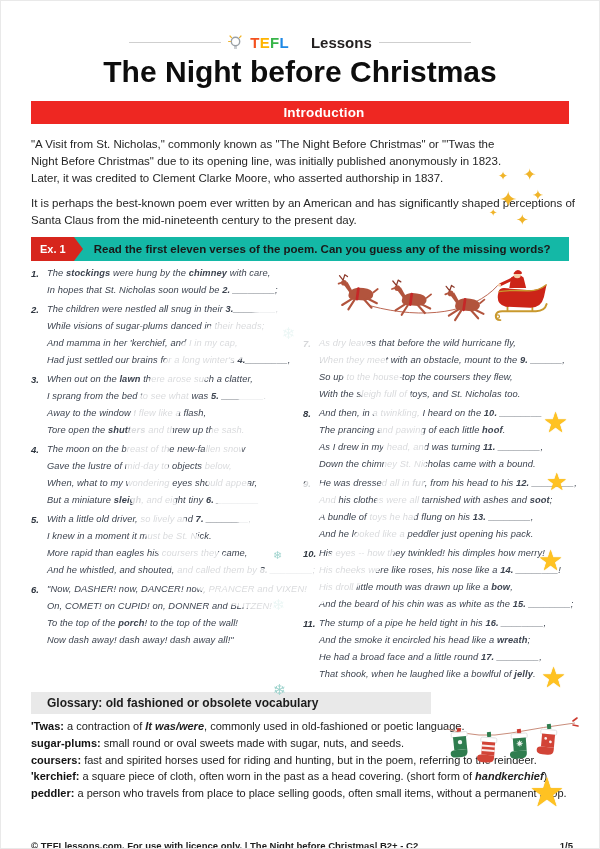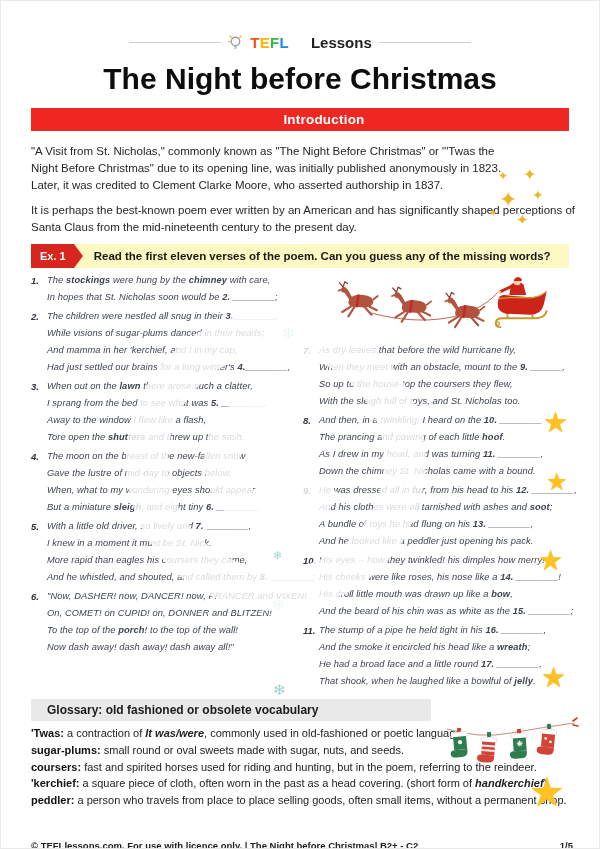--- a/index.html
+++ b/index.html
@@ -8,32 +8,32 @@
        box-sizing:border-box;border:1px solid #e9e9e9;}
   .page{position:relative;width:100%;height:100%;}
 
   
   .logo-row{margin-top:30px;display:flex;align-items:center;justify-content:center;gap:7px;height:22px;}
   .rule{width:92px;height:1px;background:#cfcfcf;}
   .tefl{font-size:15px;font-weight:800;letter-spacing:.3px;display:inline-flex;}
   .lessons{font-size:15px;font-weight:800;color:#221f1f;margin-left:15px;}
   .bulb{display:inline-flex;align-items:center;}
 
-  h1{margin:8px 0 0 0;text-align:center;font-size:30px;line-height:36px;font-weight:700;color:#0d0d0d;}
+  h1{margin:1px 0 0 0;text-align:center;font-size:30px;line-height:36px;font-weight:700;color:#0d0d0d;}
 
   .banner{margin:11px 30px 0 30px;background:#ee2722;color:#fff;text-align:center;
           font-weight:700;font-size:13.5px;line-height:23px;height:23px;letter-spacing:.2px;padding-left:48px;}
 
   
   .intro{margin:12px 30px 0 30px;}
   .intro.second{margin-top:8px;}
   .tline{font-size:11.5px;line-height:17px;color:#262626;white-space:nowrap;}
 
   
-  .exbar{margin:8px 30px 0 30px;background:#fef9c3;height:24px;display:flex;align-items:center;}
+  .exbar{margin:8px 30px 0 30px;background:#14b8a6;height:24px;display:flex;align-items:center;}
   .exbadge{position:relative;background:#d7261d;color:#fff;font-weight:700;font-size:11px;
            line-height:24px;height:24px;padding:0 8px 0 9px;flex:none;}
   .exbadge::after{content:'';position:absolute;right:-9px;top:50%;transform:translateY(-50%);
            border-left:9px solid #d7261d;border-top:12px solid transparent;border-bottom:12px solid transparent;}
   .exinstr{margin-left:20px;font-weight:700;font-size:11.5px;color:#191919;white-space:nowrap;}
 
   
   .poem{margin:4px 0 0 30px;display:flex;}
   .pcol{width:272px;flex:none;}
   .pcol.rightcol{width:275px;}

